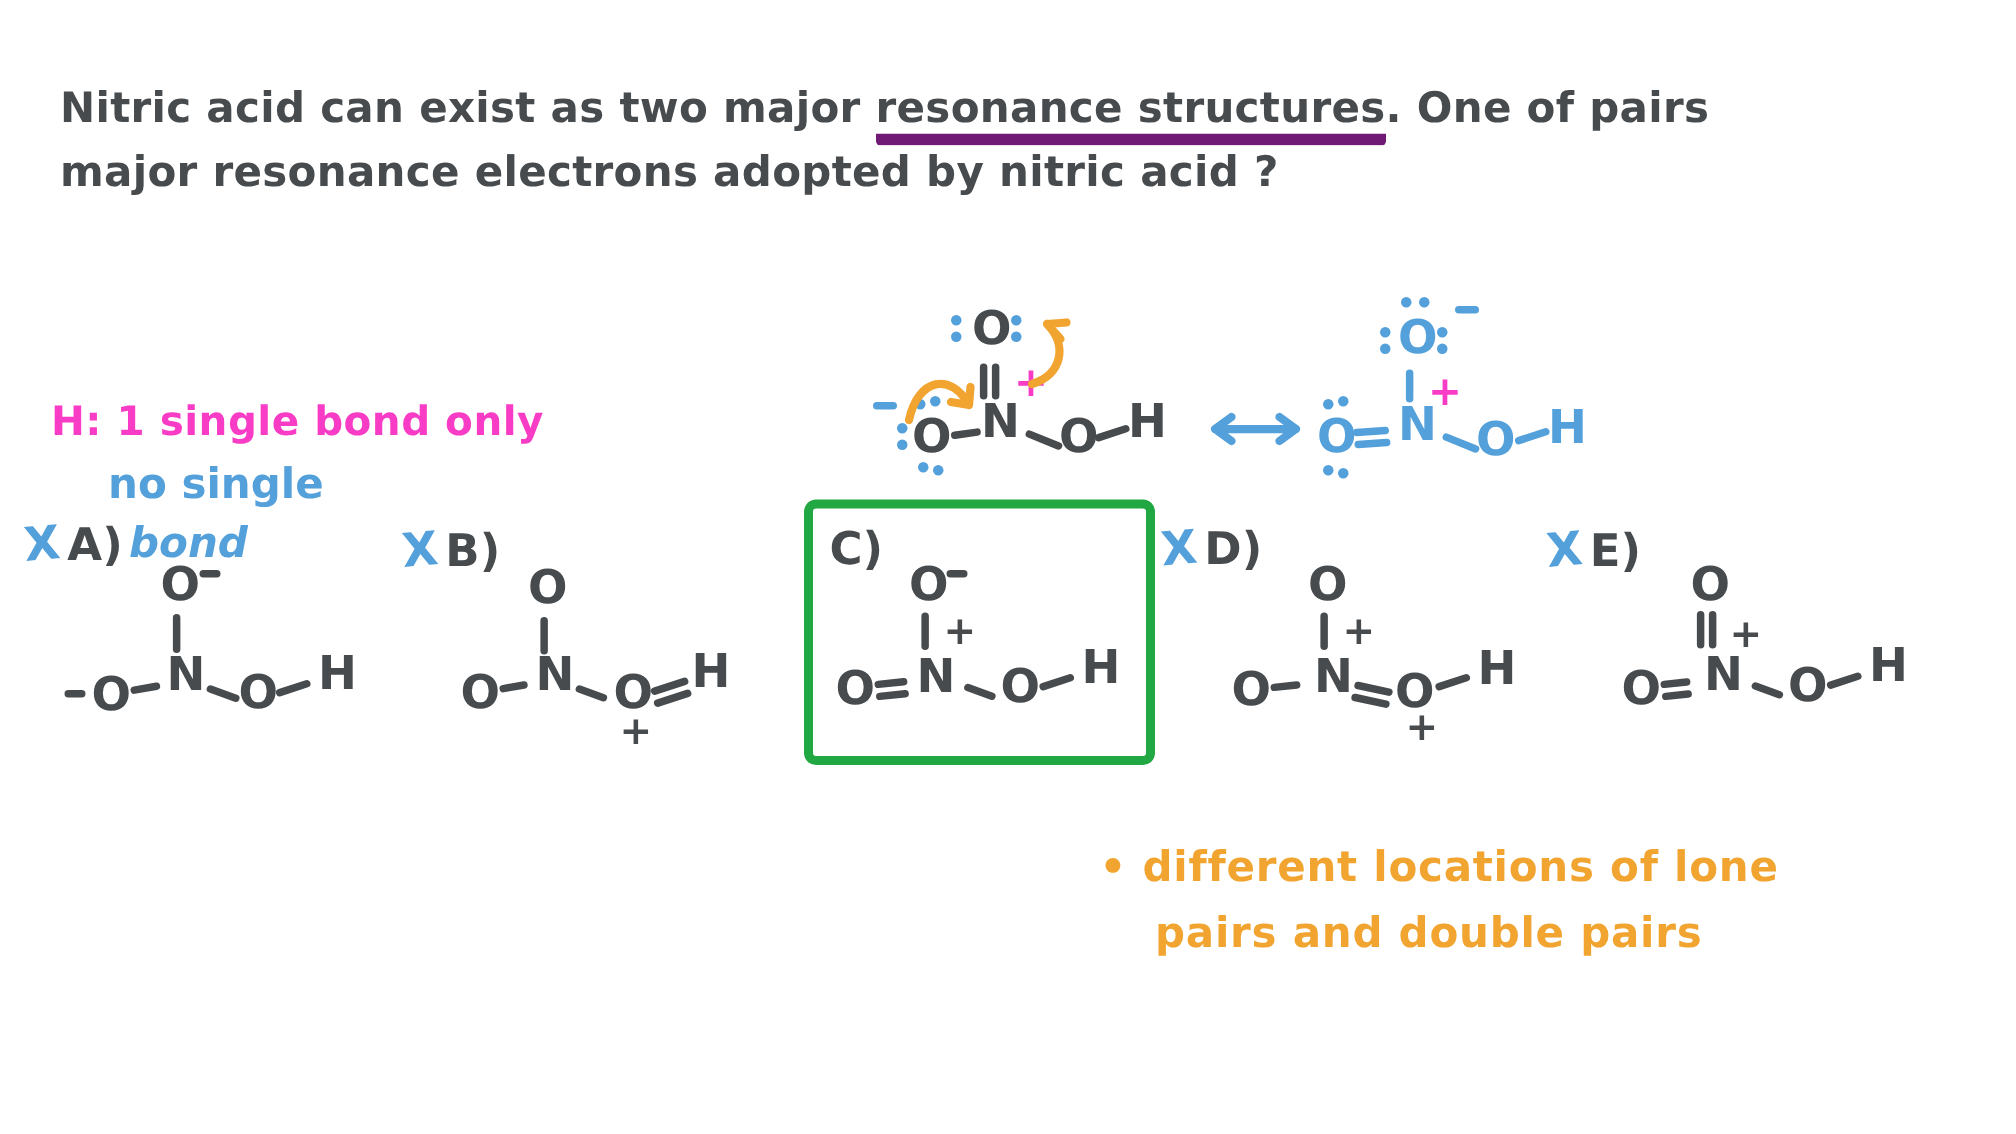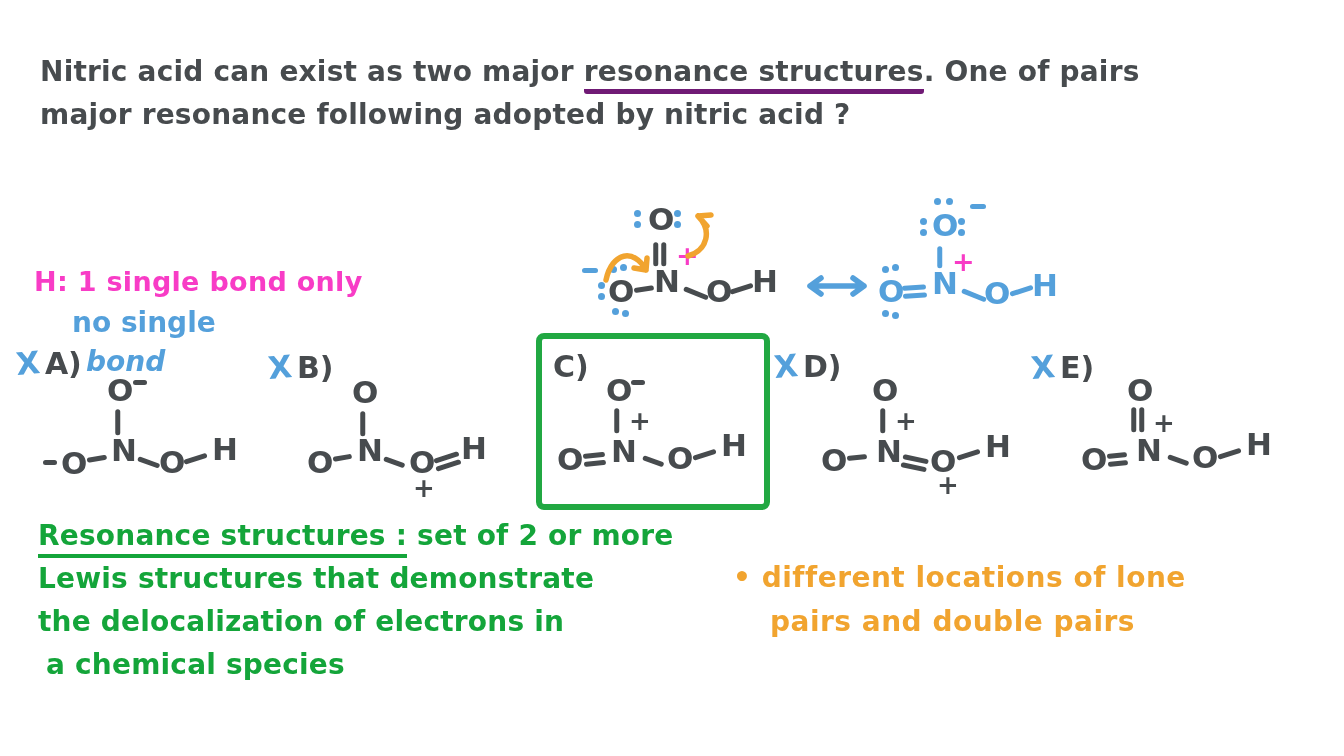--- a/index.html
+++ b/index.html
@@ -1,21 +1,21 @@
 <!DOCTYPE html>
 <html><head>
 <meta charset="utf-8">
 <style>
   html,body{margin:0;padding:0;background:#fff;}
   .canvas{position:relative;width:1344px;height:756px;background:#ffffff;overflow:hidden;
           font-family:"DejaVu Sans",sans-serif;font-weight:800;}
   
   .question{position:absolute;left:40px;top:50px;width:1230px;font-size:28px;line-height:43px;
             color:#474b4e;letter-spacing:.2px;}
-  .ul-orange{border-bottom:5px solid #701a75;padding-bottom:1px;border-radius:3px;}
+  .ul-orange{border-bottom:8px solid #701a75;padding-bottom:1px;border-radius:3px;}
   
   .pink{position:absolute;color:#F83CC6;font-size:27px;letter-spacing:.3px;}
   .n1{left:34px;top:222px;}
   .n2{left:34px;top:266px;}
   .blue-note{position:absolute;color:#54A0DB;font-size:28px;}
   .nb1{left:72px;top:306px;}
   .nb2{left:86px;top:345px;font-style:italic;}
   
   .optlab{position:absolute;font-size:30px;color:#474b4e;white-space:nowrap;}
   .xmark{color:#54A0DB;display:inline-block;transform:rotate(-5deg);margin-right:5px;font-size:31px;}
@@ -43,21 +43,21 @@
   .bullet{position:absolute;left:733px;top:556px;font-size:28px;line-height:44px;color:#F1A42F;letter-spacing:.5px;}
   .bullet .l2{padding-left:37px;}
 </style>
 </head>
 <body>
 
 <div class="canvas">
 
   <div class="question">
     <div><span>Nitric acid can exist as two major </span><span class="ul-orange">resonance structures</span><span>. One of pairs</span></div>
-    <div>major resonance following adopted by nitric acid ?</div>
+    <div>major resonance electrons adopted by nitric acid ?</div>
   </div>
 
   <div class="pink n2">H: 1 single bond only</div>
   <div class="blue-note nb1">no single</div>
   <div class="blue-note nb2">bond</div>
 
   <div class="optlab pA"><span class="xmark">X</span><span>A)</span></div>
   <div class="optlab pB"><span class="xmark">X</span><span>B)</span></div>
   <div class="optlab pC"><span class="xmark"></span><span>C)</span></div>
   <div class="optlab pD"><span class="xmark">X</span><span>D)</span></div>
@@ -186,25 +186,19 @@
         <span class="atom" style="left: 16px; top: 72px; font-size: 31px; color: rgb(71, 75, 78);">O</span>
         <div class="bond" style="left: 42px; top: 82px; width: 20px; background: rgb(71, 75, 78); transform: rotate(-6deg);"></div>
         <div class="bond" style="left: 42.8362px; top: 89.9562px; width: 20px; background: rgb(71, 75, 78); transform: rotate(-6deg);"></div>
         <div class="bond" style="left: 103px; top: 82px; width: 22px; background: rgb(71, 75, 78); transform: rotate(20deg);"></div>
         <span class="atom" style="left: 127px; top: 70px; font-size: 31px; color: rgb(71, 75, 78);">O</span>
         <div class="bond" style="left: 153px; top: 83px; width: 24px; background: rgb(71, 75, 78); transform: rotate(-18deg);"></div>
         <span class="atom" style="left: 181px; top: 57px; font-size: 31px; color: rgb(71, 75, 78);">H</span>
       </div>
     </div>
 
-  <div class="definition">
-    <div><span class="ul-green">Resonance structures :</span><span class="def-rest">set of 2 or more</span></div>
-    <div>Lewis structures that demonstrate</div>
-    <div>the delocalization of electrons in</div>
-    <div style="padding-left:8px;">a chemical species</div>
-  </div>
 
   <div class="bullet">
     <div class="l1">•  different locations of lone</div>
     <div class="l2">pairs and double pairs</div>
   </div>
 
 </div>
 
 </body></html>

